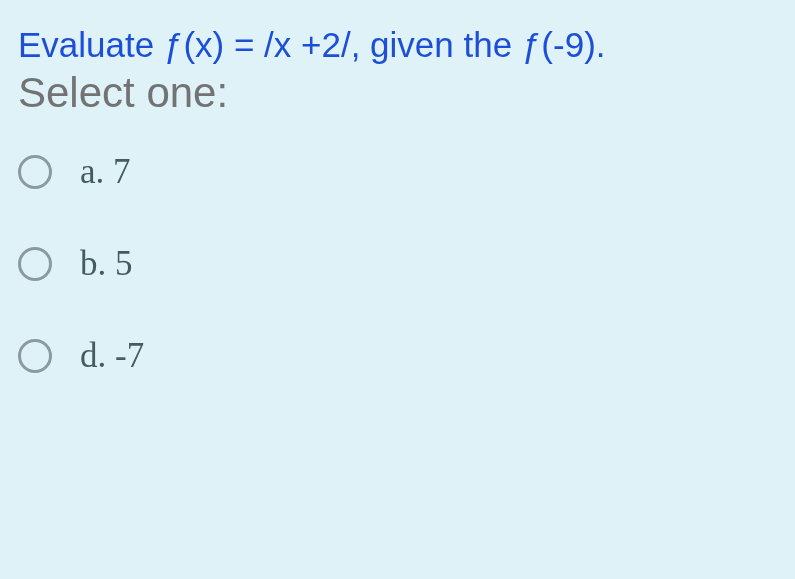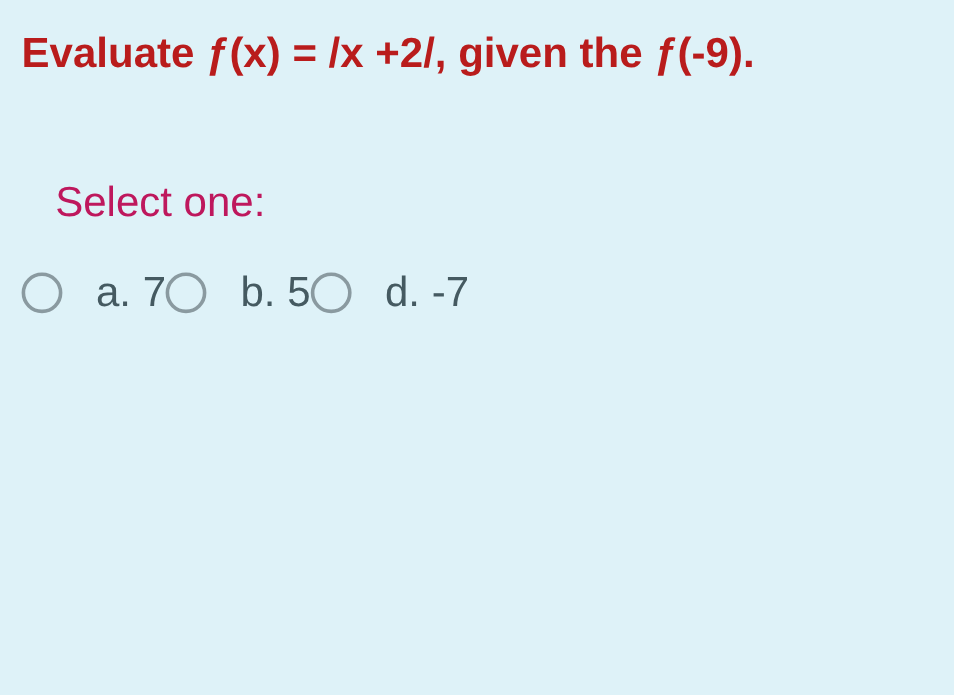--- a/index.html
+++ b/index.html
@@ -9,33 +9,33 @@
     }
     body {
       width: 795px;
       height: 579px;
       background-color: #def2f8;
       font-family: Arial, Helvetica, sans-serif;
       padding: 20px 18px;
     }
     .question-text {
       font-size: 35px;
-      color: #b91c1c;
+      color: #1d4ed8;
       line-height: 1.4;
-      margin-bottom: 80px;
-      font-weight: bold;
     }
     .select-prompt {
-      font-size: 35px;
-      color: #be185d;
+      font-size: 42px;
+      color: #737373;
       margin-bottom: 35px;
-      margin-left: 28px;
     }
     .options {
       display: flex;
+      flex-direction: column;
+      gap: 52px;
+      font-family: Liberation Serif, serif;
     }
     .option {
       display: flex;
       align-items: center;
       gap: 28px;
     }
     .radio-circle {
       width: 34px;
       height: 34px;
       border: 3px solid #8a9aa0;

